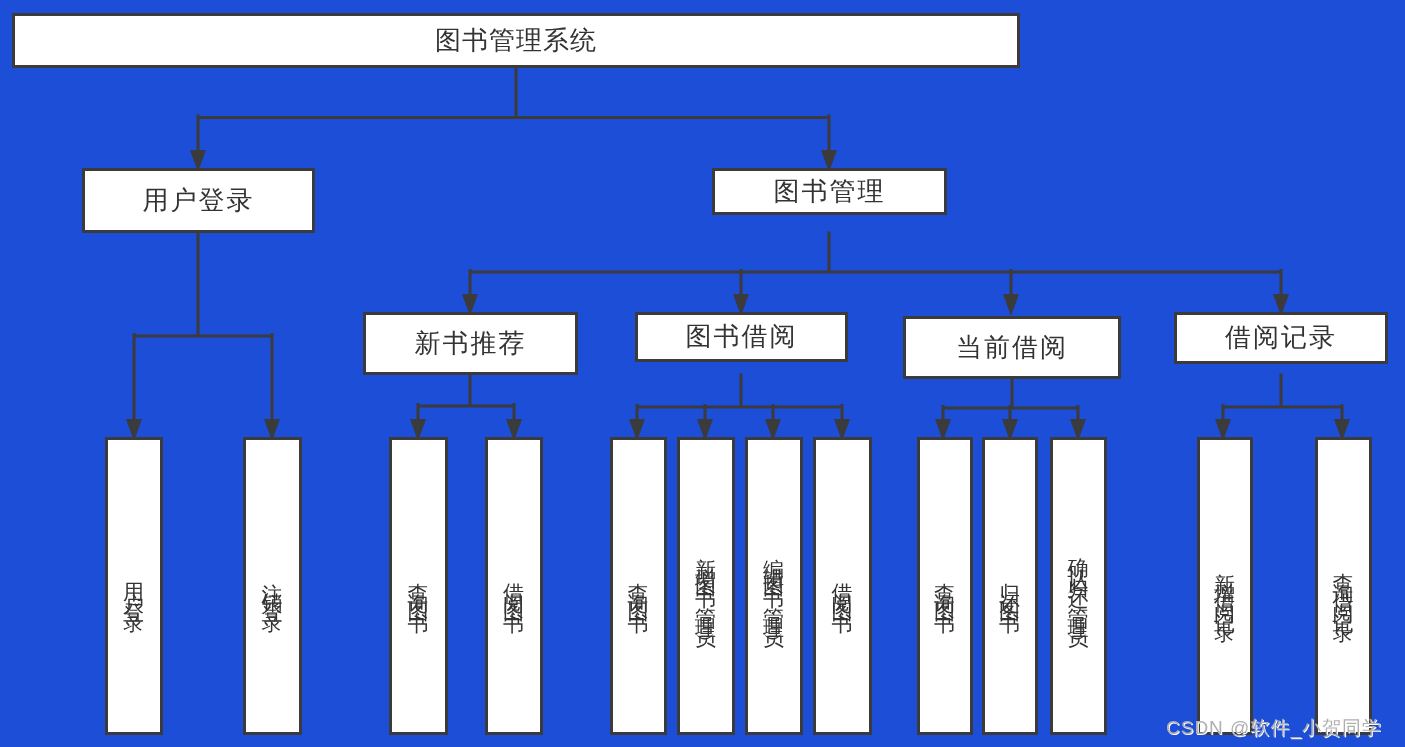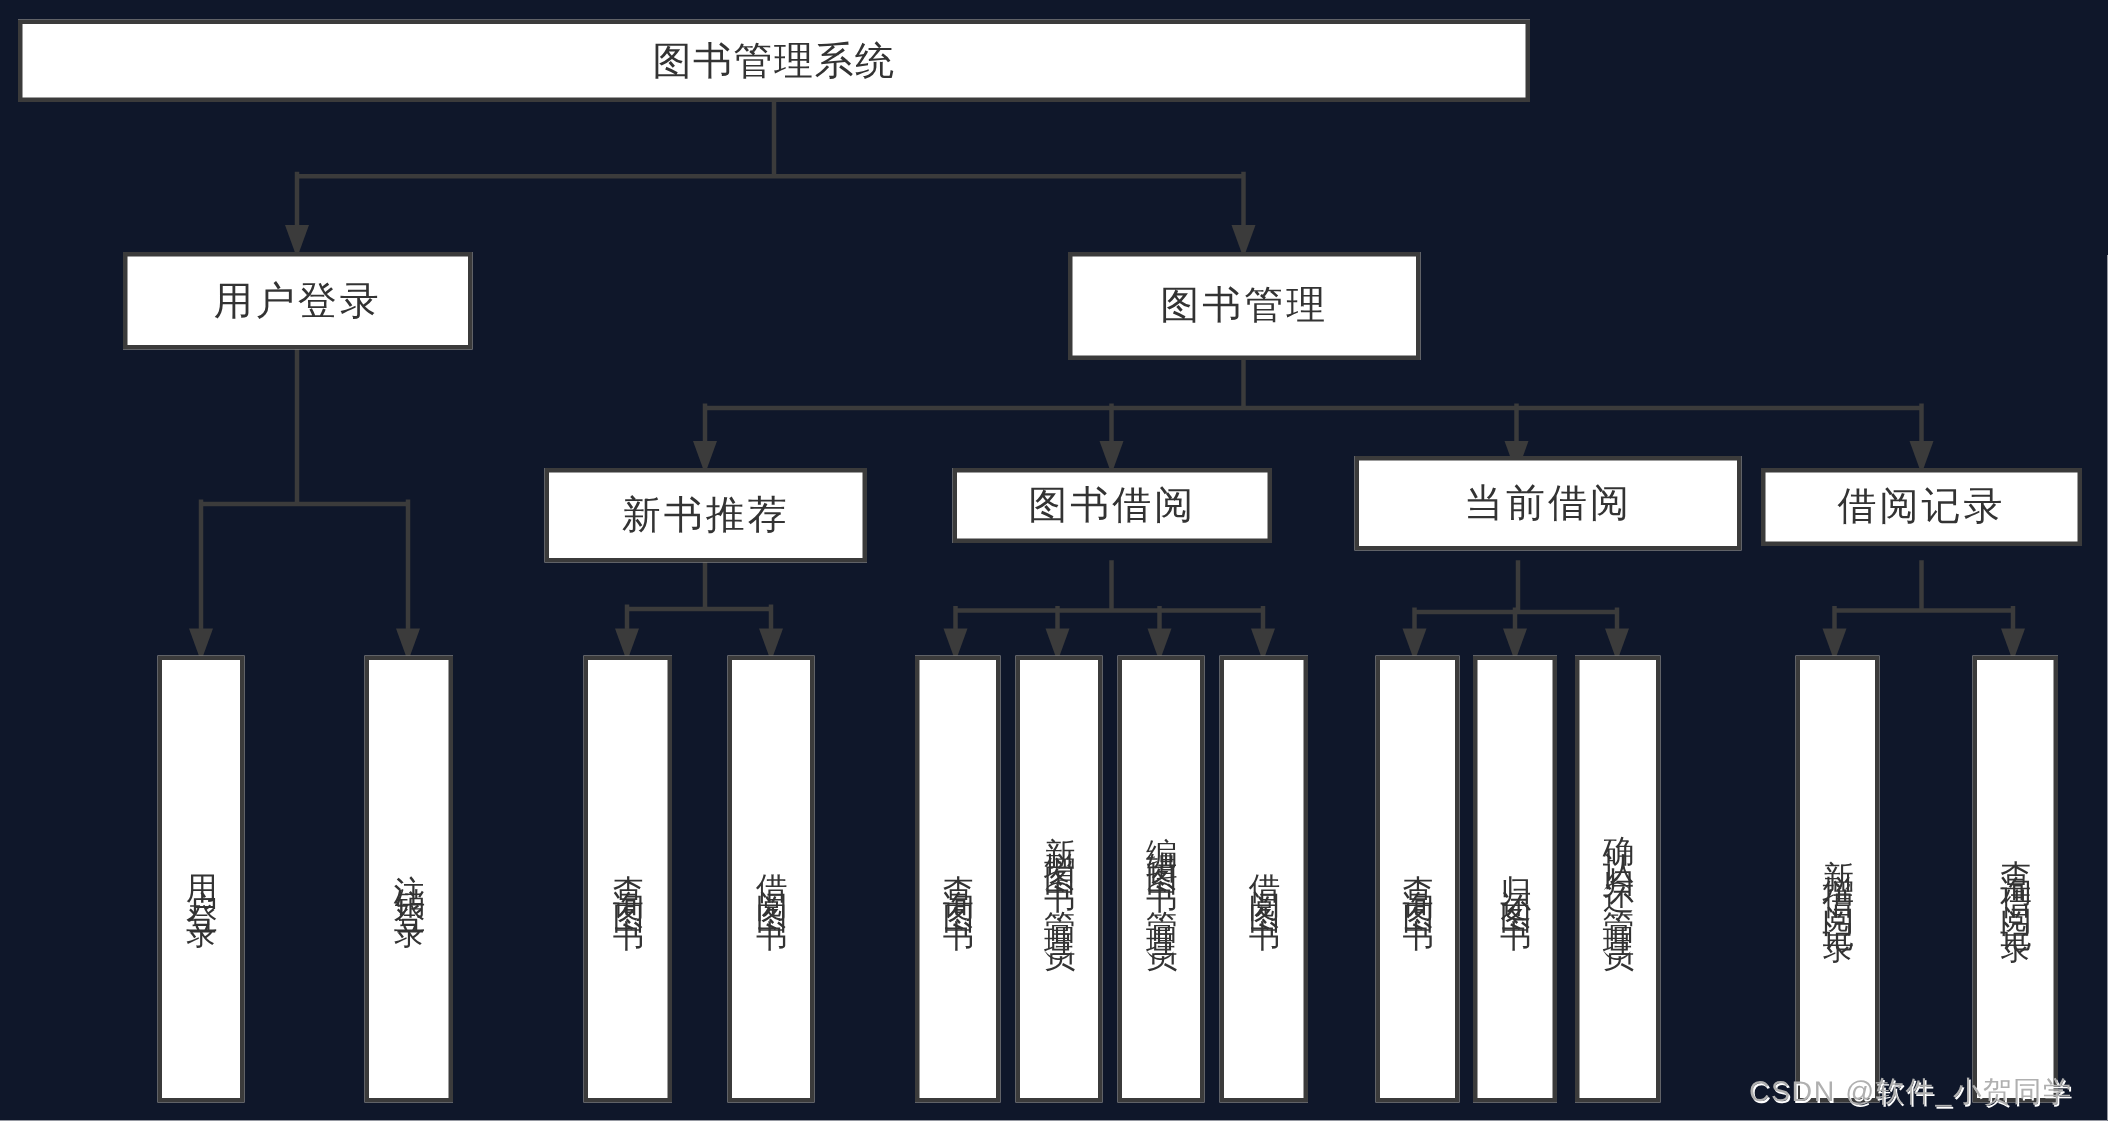--- a/index.html
+++ b/index.html
@@ -1,19 +1,19 @@
 <!DOCTYPE html>
 <html><head>
 <meta charset="utf-8">
 <style>
   html,body { margin:0; padding:0; background:#ffffff; }
   .canvas {
     position:relative;
     width:1405px; height:747px;
-    background:#0f172a;
+    background:#1d4ed8;
     font-family:"Liberation Sans","DejaVu Sans",sans-serif;
     overflow:hidden;
   }
   svg.connectors {
     position:absolute; left:0; top:0; width:1405px; height:747px;
     z-index:1;
   }
   svg.connectors path {
     fill:none; stroke:#3b3b3b; stroke-width:3; stroke-linecap:square;
   }
@@ -95,31 +95,31 @@
     </g>
   </svg>
 
   <div class="node node--h node--root" style="left:12px;top:13px;width:1008px;height:55px">
     <span>图书管理系统</span>
   </div>
 
   <div class="node node--h" style="left:82px;top:168px;width:233px;height:65px">
     <span>用户登录</span>
   </div>
-  <div class="node node--h" style="left:712px;top:168px;width:235px;height:72px">
+  <div class="node node--h" style="left:712px;top:168px;width:235px;height:47px">
     <span>图书管理</span>
   </div>
 
   <div class="node node--h" style="left:363px;top:312px;width:215px;height:63px">
     <span>新书推荐</span>
   </div>
   <div class="node node--h" style="left:635px;top:312px;width:213px;height:50px">
     <span>图书借阅</span>
   </div>
-  <div class="node node--h" style="left:903px;top:304px;width:258px;height:63px">
+  <div class="node node--h" style="left:903px;top:316px;width:218px;height:63px">
     <span>当前借阅</span>
   </div>
   <div class="node node--h" style="left:1174px;top:312px;width:214px;height:52px">
     <span>借阅记录</span>
   </div>
 
   <div class="node node--v" style="left:105px;top:437px;width:58px;height:298px">
     <span>用户登录</span>
   </div>
   <div class="node node--v" style="left:243px;top:437px;width:59px;height:298px">

